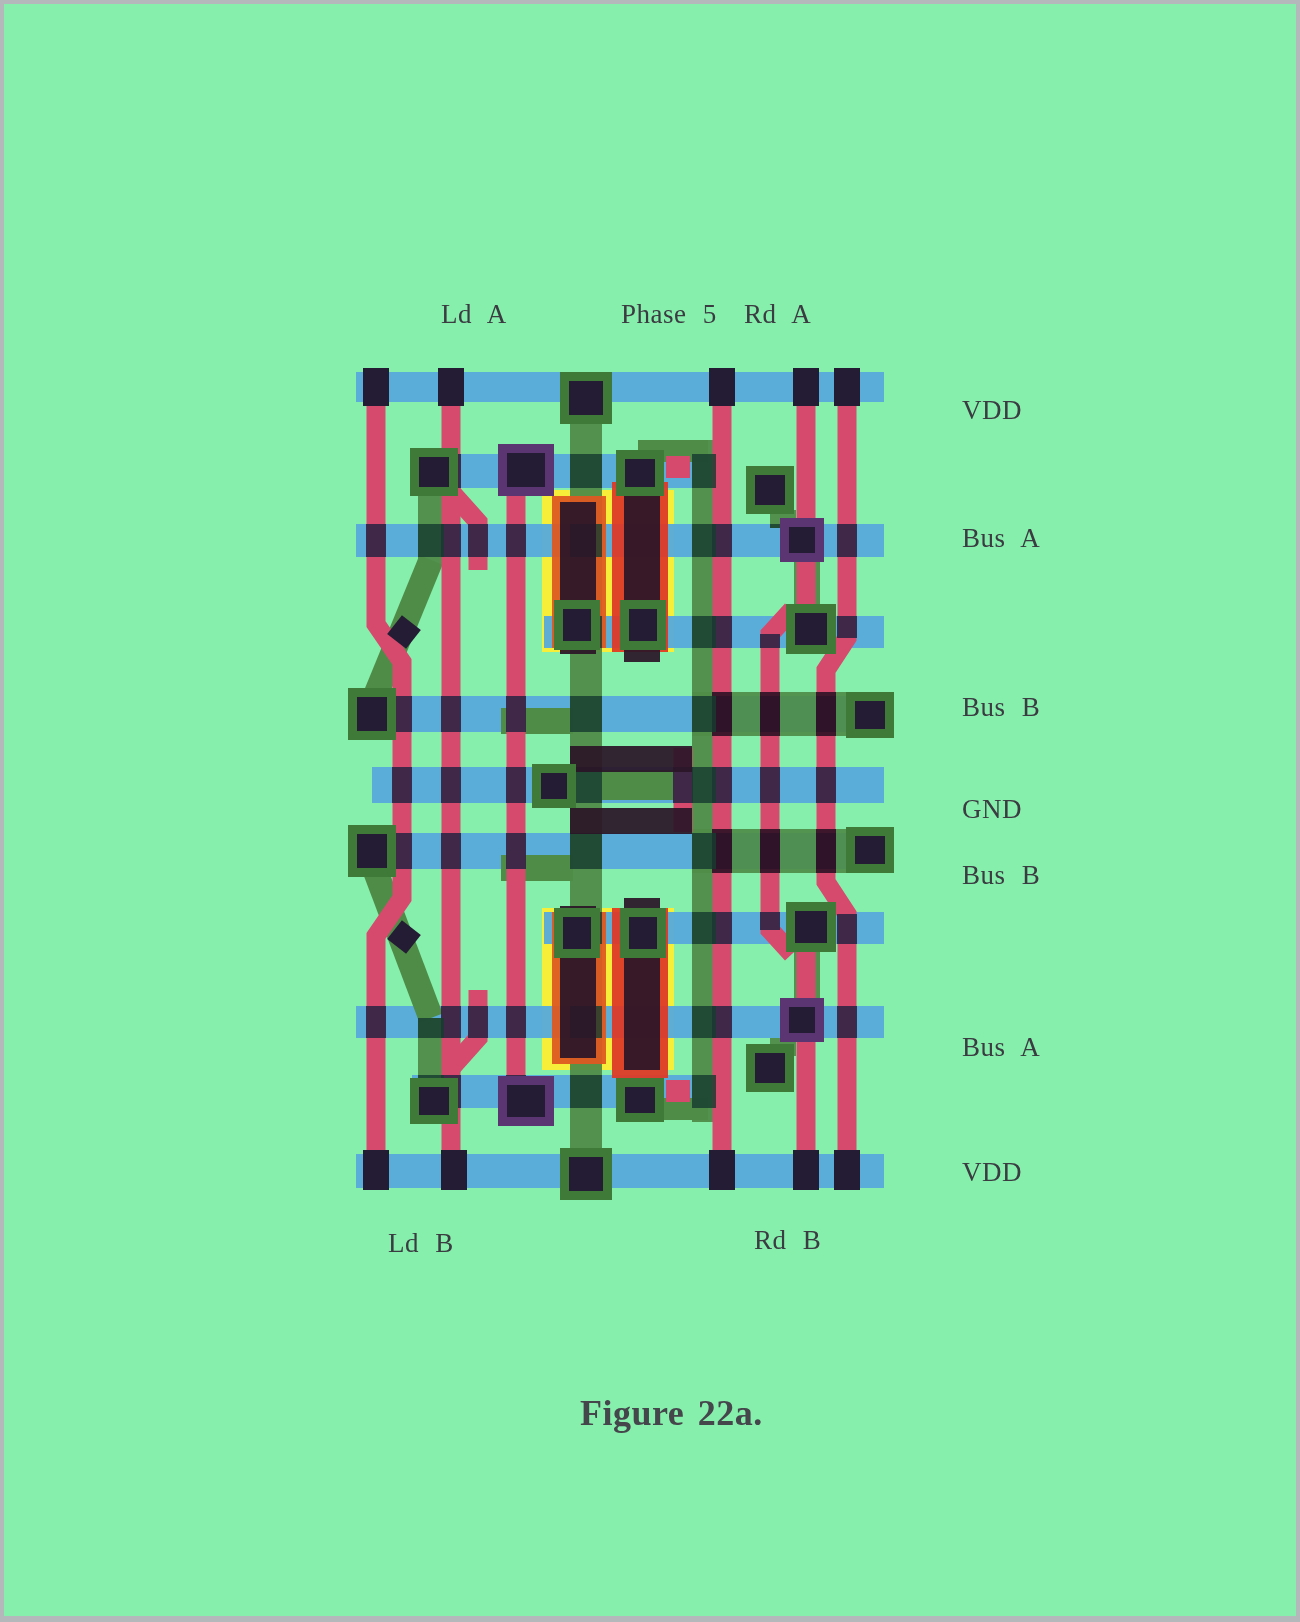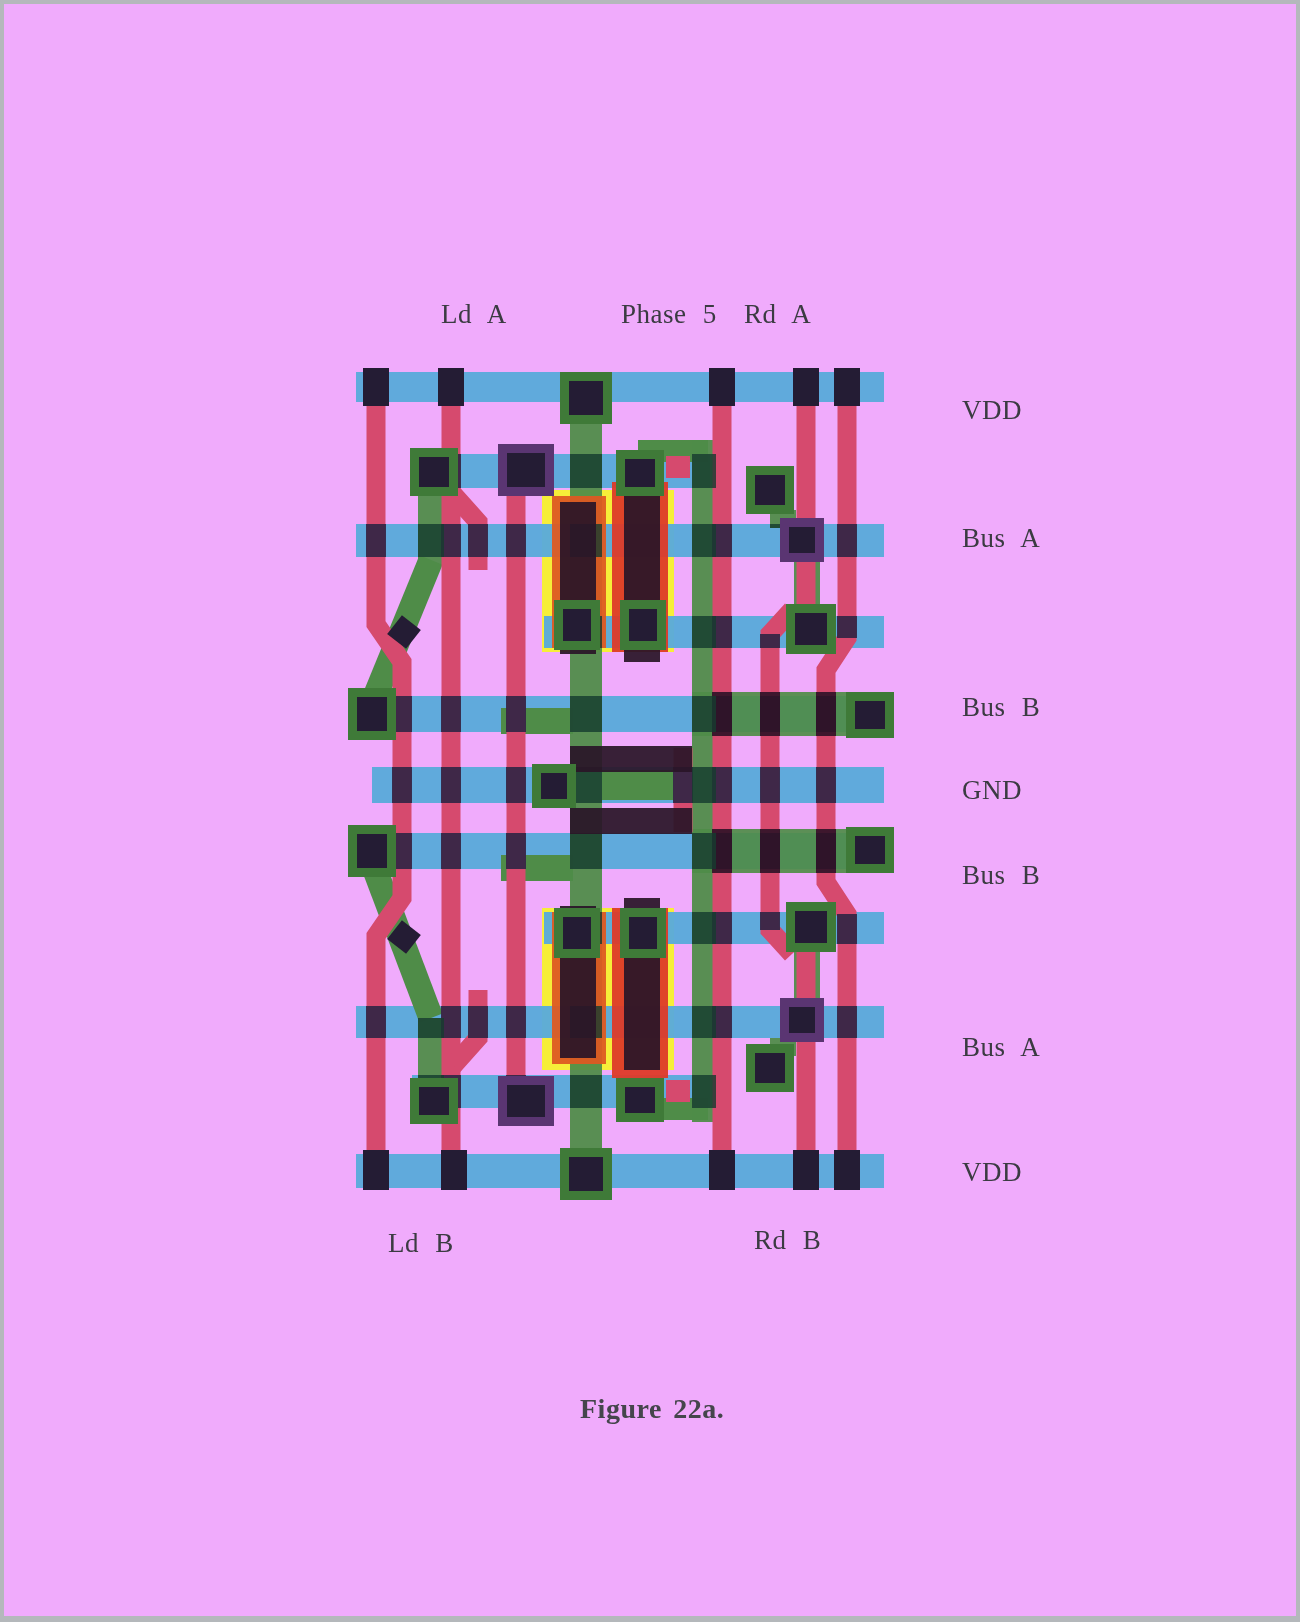--- a/index.html
+++ b/index.html
@@ -1,22 +1,22 @@
 <!DOCTYPE html>
 <html><head>
 <meta charset="utf-8">
 <style>
   html,body{margin:0;padding:0;background:#e8e9ea;}
   .frame{position:relative;width:1300px;height:1622px;background:#b4b8bb;}
-  .page{position:absolute;left:4px;top:4px;right:4px;bottom:6px;background:#f0abfc;overflow:hidden;}
+  .page{position:absolute;left:4px;top:4px;right:4px;bottom:6px;background:#86efac;overflow:hidden;}
   .page *{box-sizing:border-box;}
   svg.layout{position:absolute;left:0;top:0;}
   .lbl{position:absolute;font-family:"Liberation Serif","DejaVu Serif",serif;color:#3b3b42;
        font-size:27px;line-height:1;white-space:nowrap;word-spacing:9px;letter-spacing:0.5px;}
-  .lbl.cap{font-size:28px;font-weight:600;color:#45454c;word-spacing:4px;}
+  .lbl.cap{font-size:36px;font-weight:600;color:#45454c;word-spacing:4px;}
 </style>
 </head>
 <body>
 
 <div class="frame">
  <div class="page">
 
   <svg class="layout" id="chip" width="1300" height="1622" viewBox="0 0 1300 1622">
         <rect x="538" y="486" width="132" height="162" fill="#f6ee39"></rect>
         <rect x="538" y="904" width="132" height="162" fill="#f6ee39"></rect>
@@ -213,21 +213,21 @@
         <rect x="388" y="921" width="24" height="24" fill="#241c34" transform="rotate(38 400 933)"></rect>
       </svg>
 
   <div class="lbl" style="left:437px;top:297px">Ld A</div>
   <div class="lbl" style="left:617px;top:297px">Phase 5</div>
   <div class="lbl" style="left:740px;top:297px">Rd A</div>
 
   <div class="lbl" style="left:958px;top:393px">VDD</div>
   <div class="lbl" style="left:958px;top:521px">Bus A</div>
   <div class="lbl" style="left:958px;top:690px">Bus B</div>
-  <div class="lbl" style="left:958px;top:773px">GND</div>
+  <div class="lbl" style="left:958px;top:792px">GND</div>
   <div class="lbl" style="left:958px;top:858px">Bus B</div>
   <div class="lbl" style="left:958px;top:1030px">Bus A</div>
   <div class="lbl" style="left:958px;top:1155px">VDD</div>
 
   <div class="lbl" style="left:384px;top:1226px">Ld B</div>
   <div class="lbl" style="left:750px;top:1223px">Rd B</div>
 
   <div class="lbl cap" style="left:576px;top:1391px">Figure 22a.</div>
  </div>
 </div>

